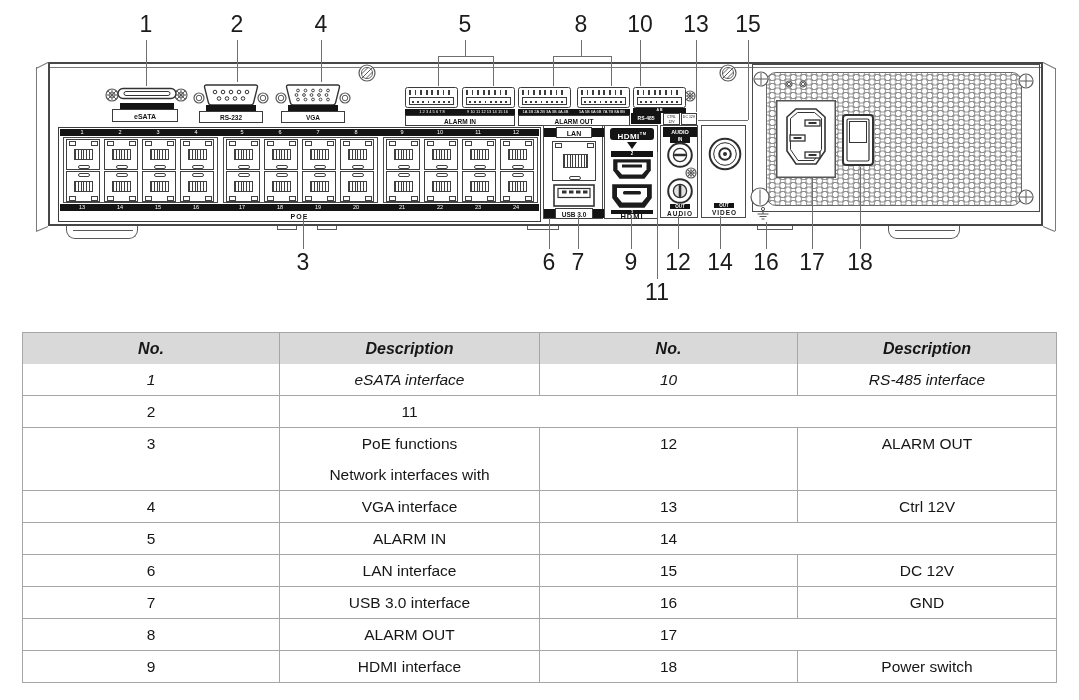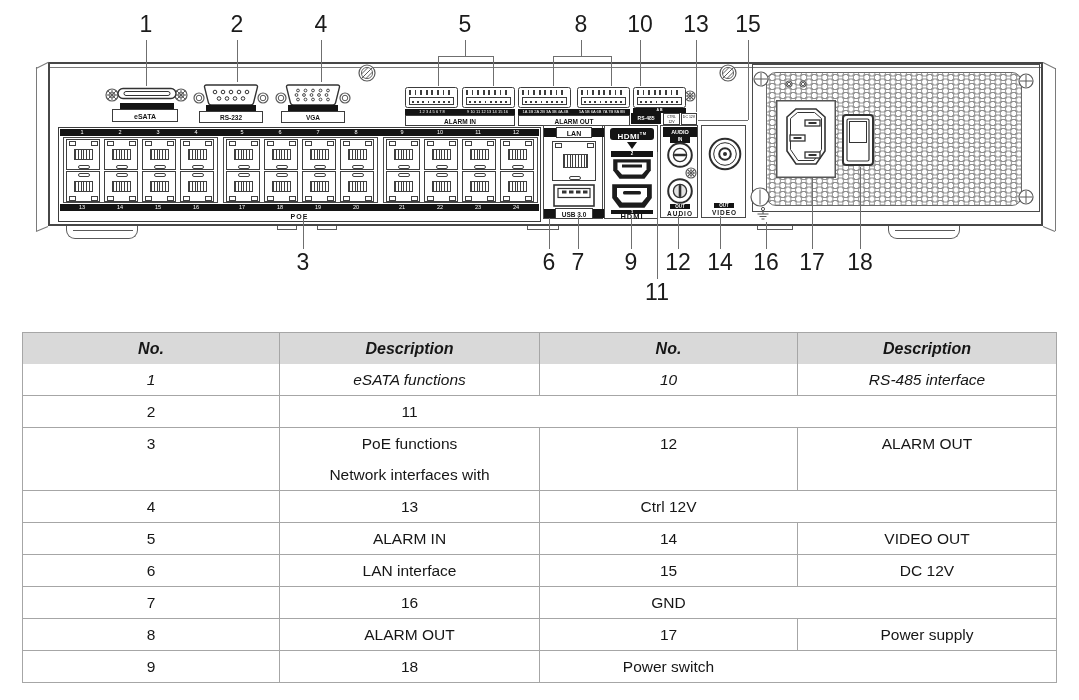--- a/index.html
+++ b/index.html
@@ -600,21 +600,21 @@
       <div class="tcell">Description</div>
       <div class="tcell">No.</div>
       <div class="tcell">Description</div>
     </div>
     <div id="table-body">
         <div class="trow">
           <div class="tcell first">
             <div>1</div>
           </div>
           <div class="tcell">
-            <div>eSATA functions</div>
+            <div>eSATA interface</div>
           </div>
           <div class="tcell">
             <div>10</div>
           </div>
           <div class="tcell">
             <div>RS-485 interface</div>
           </div>
         </div>
         <div class="trow">
           <div class="tcell first">
@@ -637,82 +637,85 @@
           </div>
           <div class="tcell">
             <div>ALARM OUT</div>
           </div>
         </div>
         <div class="trow">
           <div class="tcell first">
             <div>4</div>
           </div>
           <div class="tcell">
+            <div>VGA interface</div>
+          </div>
+          <div class="tcell">
             <div>13</div>
           </div>
           <div class="tcell">
             <div>Ctrl 12V</div>
           </div>
         </div>
         <div class="trow">
           <div class="tcell first">
             <div>5</div>
           </div>
           <div class="tcell">
             <div>ALARM IN</div>
           </div>
           <div class="tcell">
             <div>14</div>
           </div>
-          <div class="tcell">
-            <div>VIDEO OUT</div>
-          </div>
         </div>
         <div class="trow">
           <div class="tcell first">
             <div>6</div>
           </div>
           <div class="tcell">
             <div>LAN interface</div>
           </div>
           <div class="tcell">
             <div>15</div>
           </div>
           <div class="tcell">
             <div>DC 12V</div>
           </div>
         </div>
         <div class="trow">
           <div class="tcell first">
             <div>7</div>
           </div>
           <div class="tcell">
+            <div>USB 3.0 interface</div>
+          </div>
+          <div class="tcell">
             <div>16</div>
           </div>
           <div class="tcell">
             <div>GND</div>
           </div>
         </div>
         <div class="trow">
           <div class="tcell first">
             <div>8</div>
           </div>
           <div class="tcell">
             <div>ALARM OUT</div>
           </div>
           <div class="tcell">
             <div>17</div>
           </div>
-          <div class="tcell">
-            <div>Power supply</div>
-          </div>
         </div>
         <div class="trow">
           <div class="tcell first">
             <div>9</div>
+          </div>
+          <div class="tcell">
+            <div>HDMI interface</div>
           </div>
           <div class="tcell">
             <div>18</div>
           </div>
           <div class="tcell">
             <div>Power switch</div>
           </div>
         </div>
       </div>
   </div>

